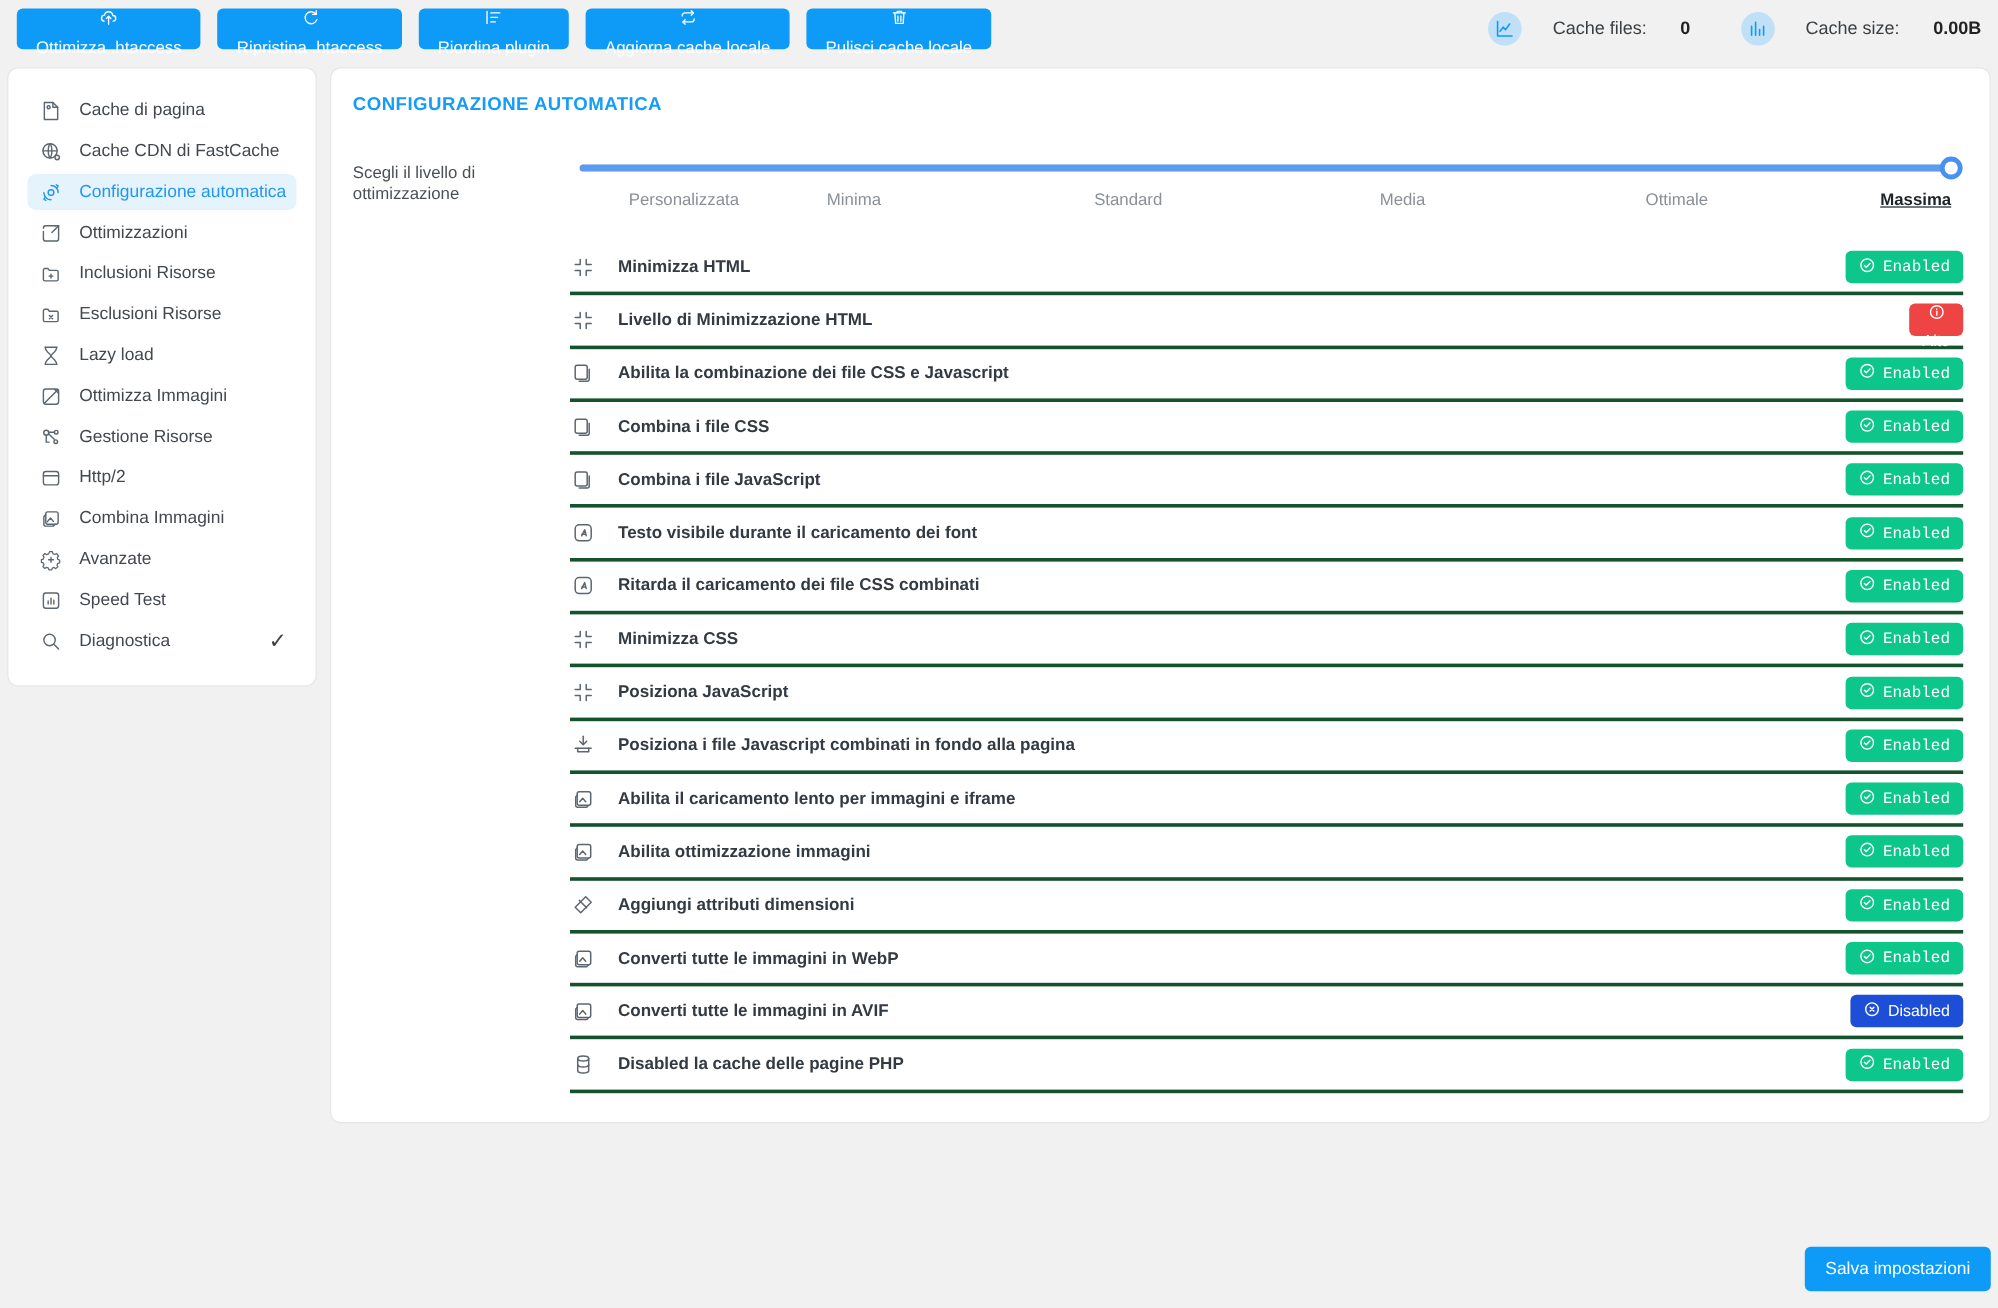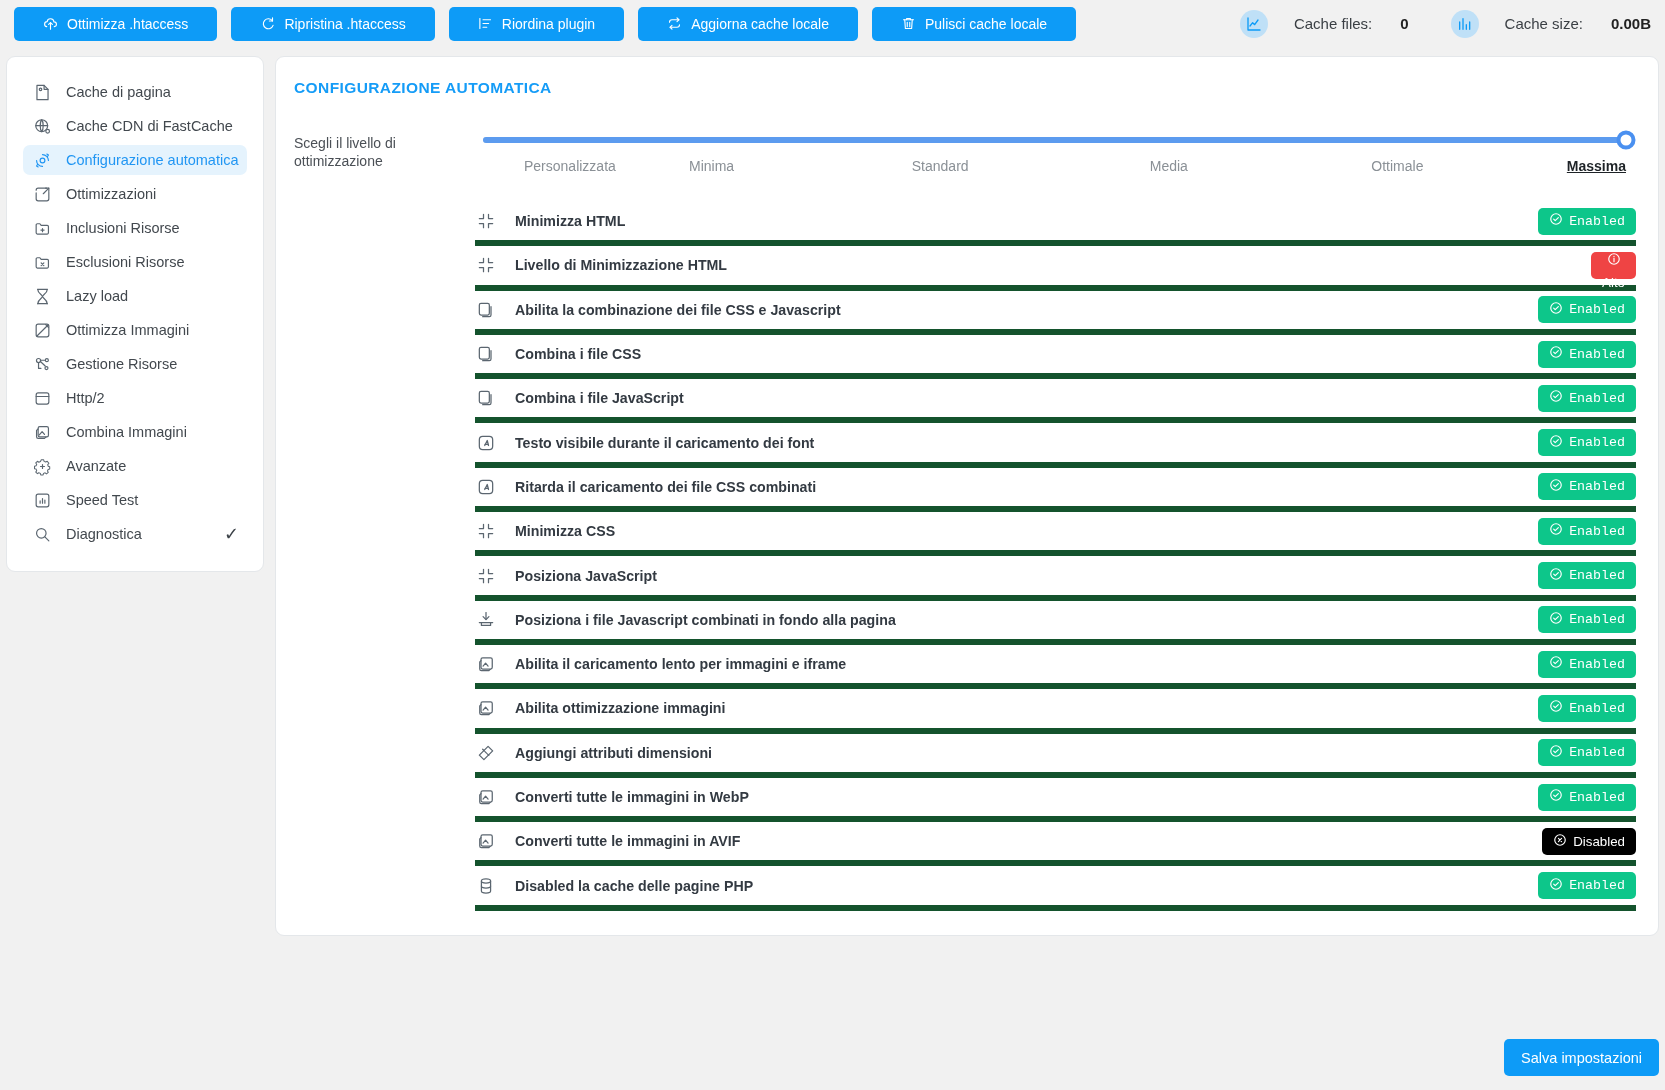--- a/index.html
+++ b/index.html
@@ -18,26 +18,27 @@
     background: #f1f1f1;
     display: flex; align-items: center;
     padding: 0 14px;
   }
   .tb-btn {
     display: inline-flex; align-items: center; gap: 9px;
     background: #0d9bf7;
     color: #fff;
     border: none; border-radius: 5px;
     height: 34px;
-    padding: 0 29px;
+    padding: 0 16px;
     font-size: 14px;
     font-family: "Liberation Sans", sans-serif;
     cursor: pointer;
     margin-right: 14px;
     white-space: nowrap;
+    flex-direction: column;
   }
   .tb-btn svg { display:block; }
   .tb-spacer { flex: 1 1 auto; }
   .stat {
     display: inline-flex; align-items: center; gap: 26px;
     margin-left: 42px;
     font-size: 15px; color: #3a3f44;
     white-space: nowrap;
   }
   .stat .circ {
@@ -115,21 +116,21 @@
     font-size: 14px; color: #8a9096;
     white-space: nowrap;
   }
   .tick.sel { color: #1e2327; font-weight: bold; }
 
   
   .list { margin-top: 18px; padding: 0 5px 0 182px; }
   .srow {
     display: flex; align-items: center;
     height: 44.3px;
-    border-bottom: 6px solid #14532d;
+    border-bottom: 3px solid #14532d;
   }
   .srow:first-child { border-top: none; }
   .srow .sico {
     width: 20px; flex: 0 0 20px; height: 20px;
     display: flex; align-items: center; justify-content: center;
     margin-right: 19px; margin-left: 1px;
   }
   .srow .slabel {
     flex: 1 1 auto;
     font-size: 14.2px;
@@ -140,21 +141,21 @@
   .badge {
     display: inline-flex; align-items: center; gap: 6px;
     height: 27px; padding: 0 11px;
     border-radius: 5px;
     font-size: 13.3px; color: #fff;
     white-space: nowrap;
     cursor: pointer;
   }
   .badge.enabled  { background: #0dc68a; font-family: Liberation Mono, monospace; }
   .badge.info     { background: #ef4444; flex-direction: column; }
-  .badge.disabled { background: #000000; }
+  .badge.disabled { background: #1d4ed8; }
 
   
   .save-btn {
     position: absolute; right: 6px; bottom: 14px;
     background: #0d9bf7; color: #fff;
     border: none; border-radius: 5px;
     height: 37px; padding: 0 17px;
     font-size: 14.5px;
     font-family: "Liberation Sans", sans-serif;
     cursor: pointer;

